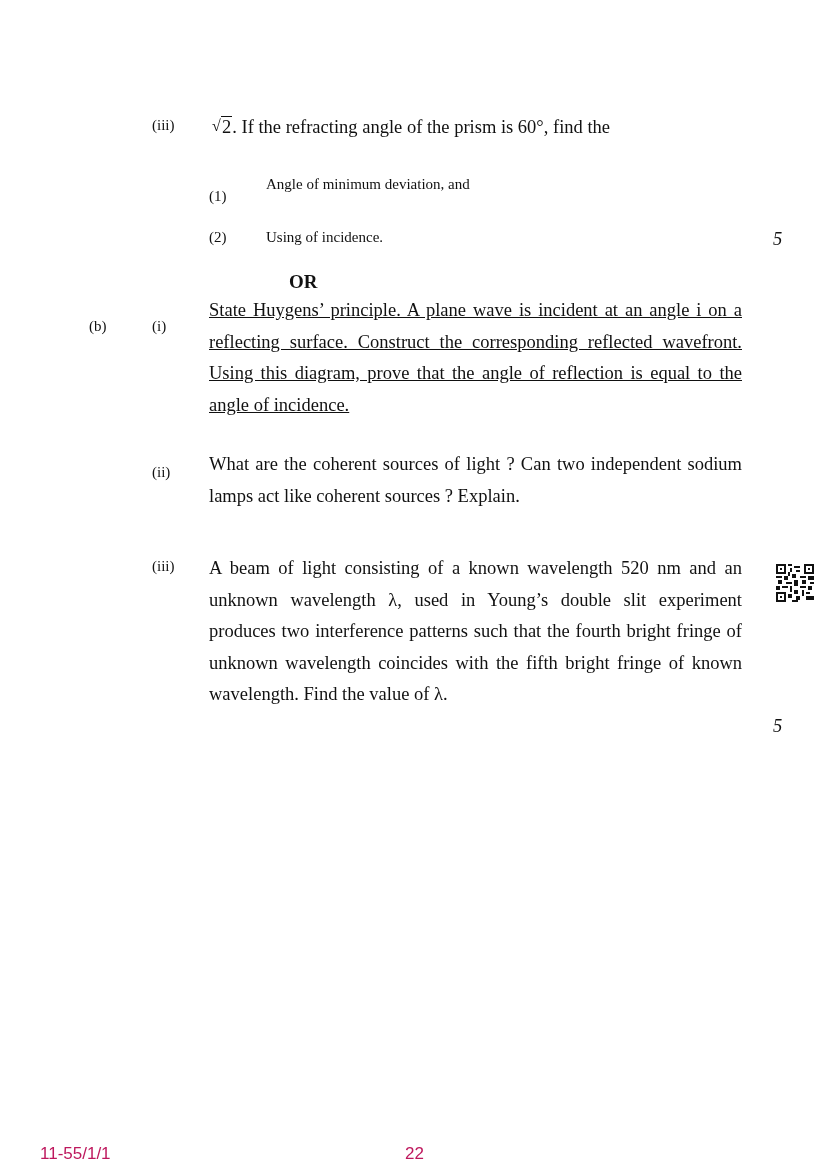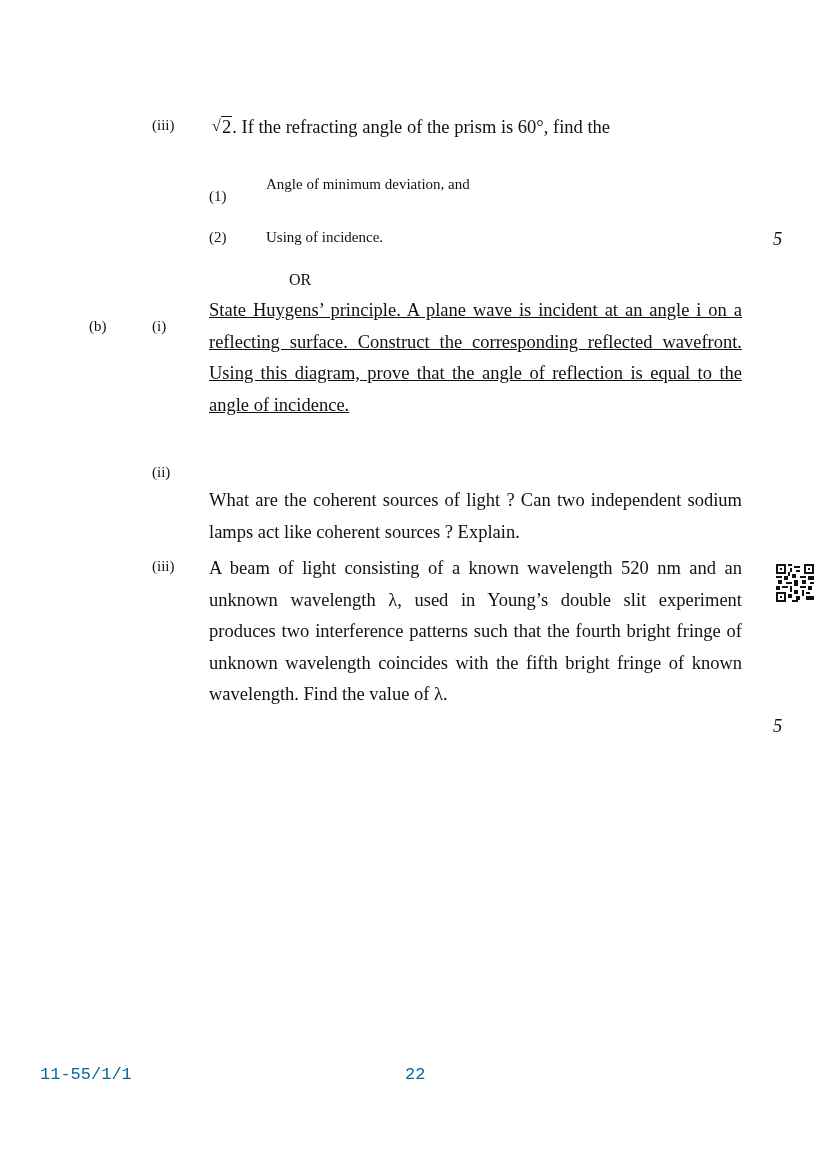--- a/index.html
+++ b/index.html
@@ -4,26 +4,26 @@
 <style>
   html, body { margin: 0; padding: 0; background: #ffffff; }
   body { width: 827px; height: 1169px; position: relative; overflow: hidden;
          font-family: "DejaVu Serif", "Liberation Serif", serif; color: #111; }
   .para { position: absolute; left: 209px; width: 533px; line-height: 31.5px;
           text-align: justify; font-family: "Liberation Serif", serif; font-size: 18.5px; }
   .label { position: absolute; font-family: "Liberation Serif", serif; font-size: 15px; }
   .marks { position: absolute; left: 773px; font-family: "Liberation Serif", serif;
            font-size: 18.5px; font-style: italic; }
   .or { position: absolute; left: 289px; top: 271px; font-family: "Liberation Serif", serif;
-        font-weight: normal; font-size: 16px; }
+        font-weight: bold; font-size: 19px; }
   .sqrt { display: inline-block; position: relative; padding-left: 9px; margin-left: 3px; }
   .sqrt .rad { position: absolute; left: 0; top: -2px; font-size: 16px; }
   .sqrt .over { border-top: 1.3px solid #111; padding: 0 1px; }
-  .footer { position: absolute; top: 1065px; font-family: Liberation Mono, monospace;
-            font-size: 17px; color: #0369a1; }
+  .footer { position: absolute; top: 1144px; font-family: Liberation Sans, sans-serif;
+            font-size: 17px; color: #be185d; }
   .qr { position: absolute; left: 776px; top: 564px; width: 38px; height: 38px; }
 </style>
 </head>
 <body>
 
 <div class="label" style="left:152px; top:117px;">(iii)</div>
 <div class="para" style="top:112px;">
   <span class="sqrt"><span class="rad">√</span><span class="over">2</span></span><span>. If the refracting angle of the prism is 60°, find the</span>
 </div>
 
@@ -35,21 +35,21 @@
 <div class="marks" style="top:229px;">5</div>
 
 <div class="or">OR</div>
 
 <div class="label" style="left:89px; top:318px;">(b)</div>
 
 <div class="label" style="left:152px; top:318px;">(i)</div>
 <div class="para" style="top:295px;text-decoration:underline;">State Huygens’ principle. A plane wave is incident at an angle i on a reflecting surface. Construct the corresponding reflected wavefront. Using this diagram, prove that the angle of reflection is equal to the angle of incidence.</div>
 
 <div class="label" style="left:152px; top:464px;">(ii)</div>
-<div class="para" style="top:449px;margin-top:36px;">What are the coherent sources of light ? Can two independent sodium lamps act like coherent sources ? Explain.</div>
+<div class="para" style="top:449px;">What are the coherent sources of light ? Can two independent sodium lamps act like coherent sources ? Explain.</div>
 
 <div class="label" style="left:152px; top:558px;">(iii)</div>
 <div class="para" style="top:553px;">A beam of light consisting of a known wavelength 520 nm and an unknown wavelength λ, used in Young’s double slit experiment produces two interference patterns such that the fourth bright fringe of unknown wavelength coincides with the fifth bright fringe of known wavelength. Find the value of λ.</div>
 <div class="marks" style="top:716px;">5</div>
 
 <div class="qr">
   <svg width="38" height="38" viewBox="0 0 19 19" shape-rendering="crispEdges">
     <rect x="0" y="0" width="19" height="19" fill="#fff"></rect>
     <g fill="#111">
       <rect x="0" y="0" width="5" height="5"></rect>

